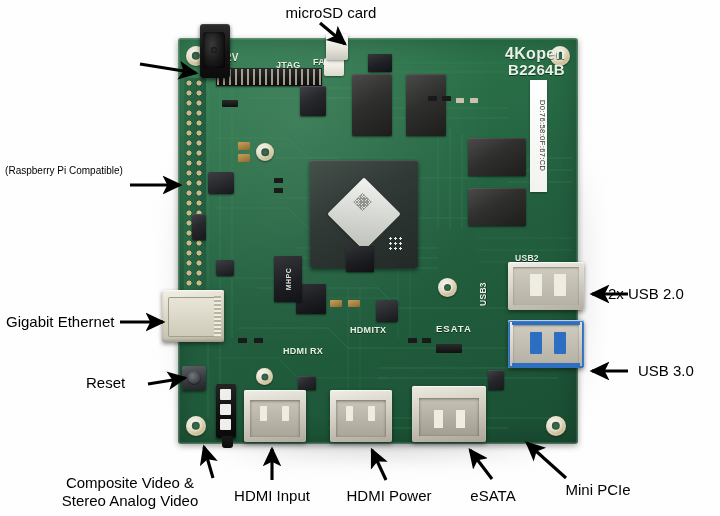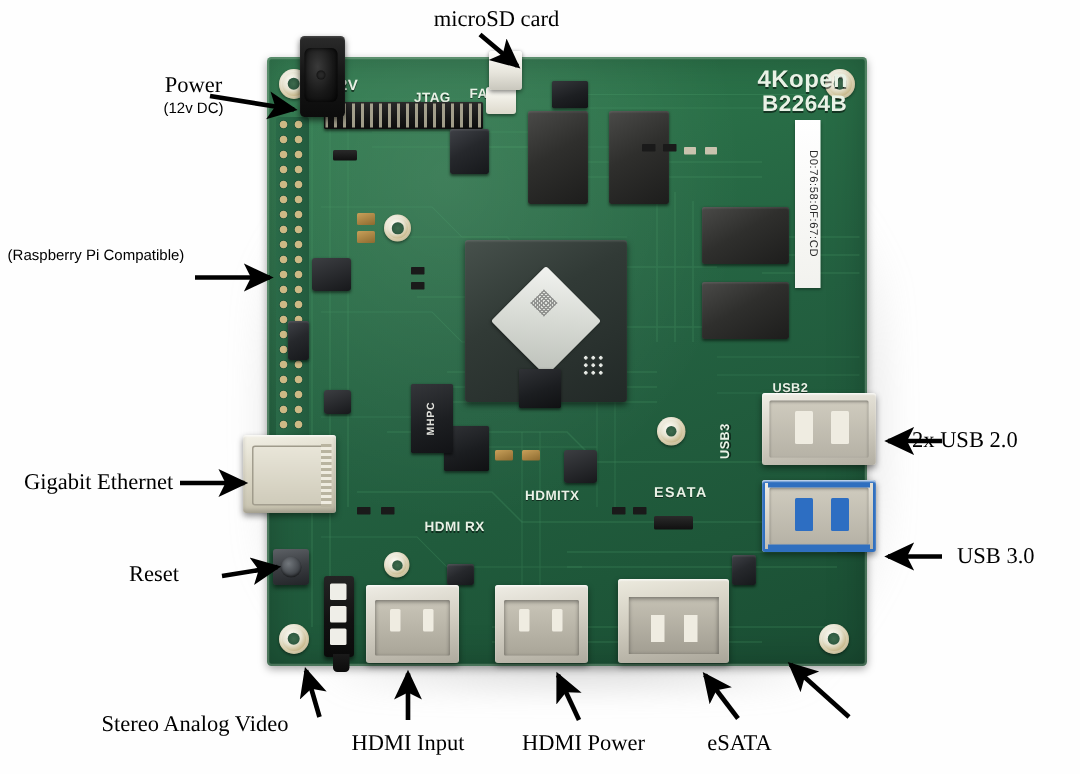--- a/index.html
+++ b/index.html
@@ -182,21 +182,21 @@
     border-radius:1px;box-shadow:0 1px 2px rgba(0,0,0,.5);
   }
   .ind{background:linear-gradient(160deg,#3c3e42,#17181b);border-radius:2px;box-shadow:0 1px 2px rgba(0,0,0,.5);}
   .cap-t{background:linear-gradient(160deg,#c8a05a,#8d6a2f);border-radius:1px;}
   .res{background:#1a1a1a;border-radius:.5px;}
   .cap-s{background:#c9c3ae;border-radius:.5px;}
   .pin2{background:linear-gradient(180deg,#2a2a2a,#101010);border-radius:1px;}
 
   
   .anno{position:absolute;color:#000;font-family:"Liberation Sans",sans-serif;white-space:nowrap;}
-  .anno .main{font-size:15px;line-height:18px;font-family:Liberation Serif, serif;}
+  .anno .main{font-size:15px;line-height:18px;}
   .anno .sub{font-size:10px;line-height:13px;}
   .anno.center{text-align:center;}
   svg.arrows{position:absolute;left:0;top:0;width:720px;height:516px;pointer-events:none;}
 </style>
 </head>
 <body>
 
 <div id="stage">
 
   <div class="board-shadow"></div>
@@ -400,57 +400,57 @@
       <line x1="213" y1="478" x2="204" y2="447"></line>
       <line x1="272" y1="480" x2="272" y2="449"></line>
       <line x1="386" y1="480" x2="372" y2="450"></line>
       <line x1="492" y1="479" x2="470" y2="450"></line>
       <line x1="566" y1="478" x2="527" y2="443"></line>
       <line x1="628" y1="294" x2="592" y2="294"></line>
       <line x1="628" y1="371" x2="592" y2="371"></line>
     </g>
   </svg>
 
-  <div class="anno center" style="left:76px;top:48px;width:106px;">
-    <div class="main">Power</div>
-    <div class="sub">(12v DC)</div>
-  </div>
 
   <div class="anno center" style="left:256px;top:4px;width:150px;">
     <div class="main">microSD card</div>
   </div>
 
   <div class="anno center" style="left:0px;top:164px;width:128px;">
     <div class="sub">(Raspberry Pi Compatible)</div>
   </div>
 
-  <div class="anno" style="left:16px;top:313px;">
+  <div class="anno" style="left:6px;top:313px;">
     <div class="main">Gigabit Ethernet</div>
   </div>
 
   <div class="anno" style="left:86px;top:374px;">
     <div class="main">Reset</div>
   </div>
 
   <div class="anno center" style="left:52px;top:474px;width:156px;">
+    <div class="main">Composite Video &amp;</div>
     <div class="main">Stereo Analog Video</div>
   </div>
 
   <div class="anno center" style="left:216px;top:487px;width:112px;">
     <div class="main">HDMI Input</div>
   </div>
 
   <div class="anno center" style="left:330px;top:487px;width:118px;">
     <div class="main">HDMI Power</div>
   </div>
 
   <div class="anno center" style="left:452px;top:487px;width:82px;">
     <div class="main">eSATA</div>
   </div>
 
+  <div class="anno center" style="left:548px;top:481px;width:100px;">
+    <div class="main">Mini PCIe</div>
+  </div>
 
   <div class="anno" style="left:608px;top:285px;">
     <div class="main">2x USB 2.0</div>
   </div>
 
   <div class="anno" style="left:638px;top:362px;">
     <div class="main">USB 3.0</div>
   </div>
 
 </div>

